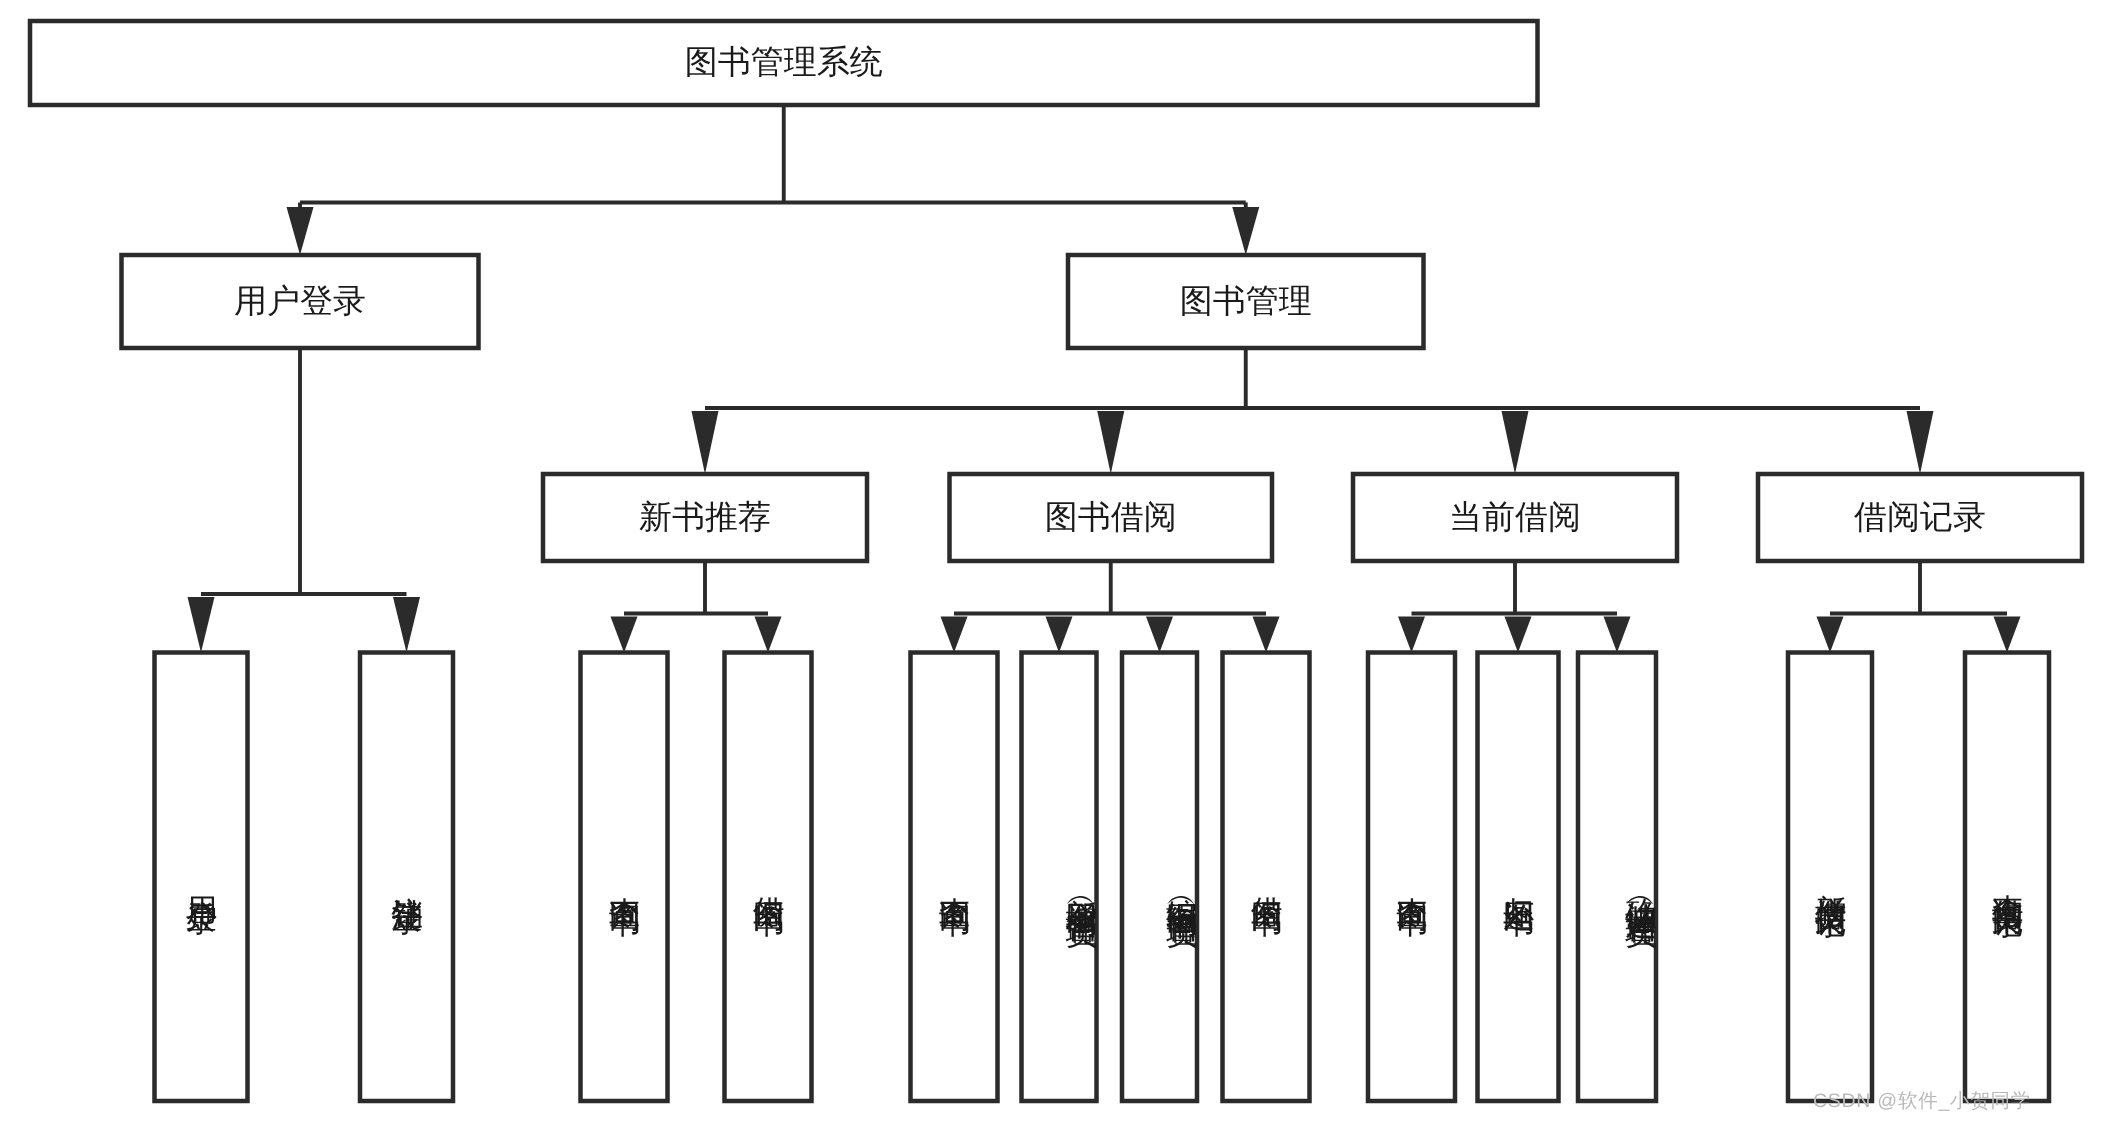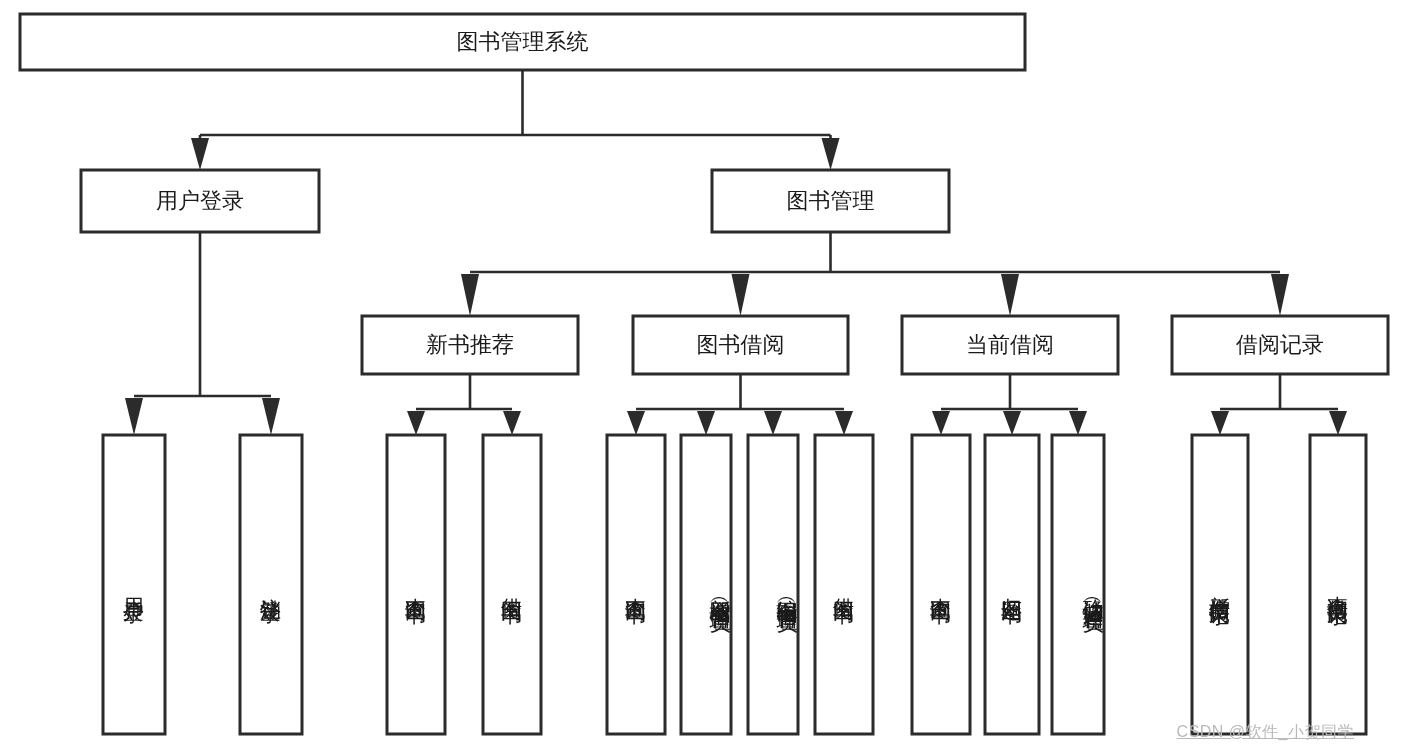--- a/index.html
+++ b/index.html
@@ -25,21 +25,21 @@
     line-height:1;
     letter-spacing:2px;
     color:#1a1a1a;
     white-space:nowrap;
     text-align:center;
     pointer-events:none;
   }
   .watermark{
     position:absolute;right:8px;bottom:4px;
     font-family:"Liberation Sans","DejaVu Sans",sans-serif;
-    font-size:16px;color:#b9b9b9;white-space:nowrap;letter-spacing:.5px;text-decoration:underline;
+    font-size:13px;color:#b9b9b9;white-space:nowrap;letter-spacing:.5px;
   }
 </style>
 </head>
 <body>
 
 <div id="stage">
 
   <svg id="diagram" viewBox="0 0 1405 747" xmlns="http://www.w3.org/2000/svg">
 
     <g>

